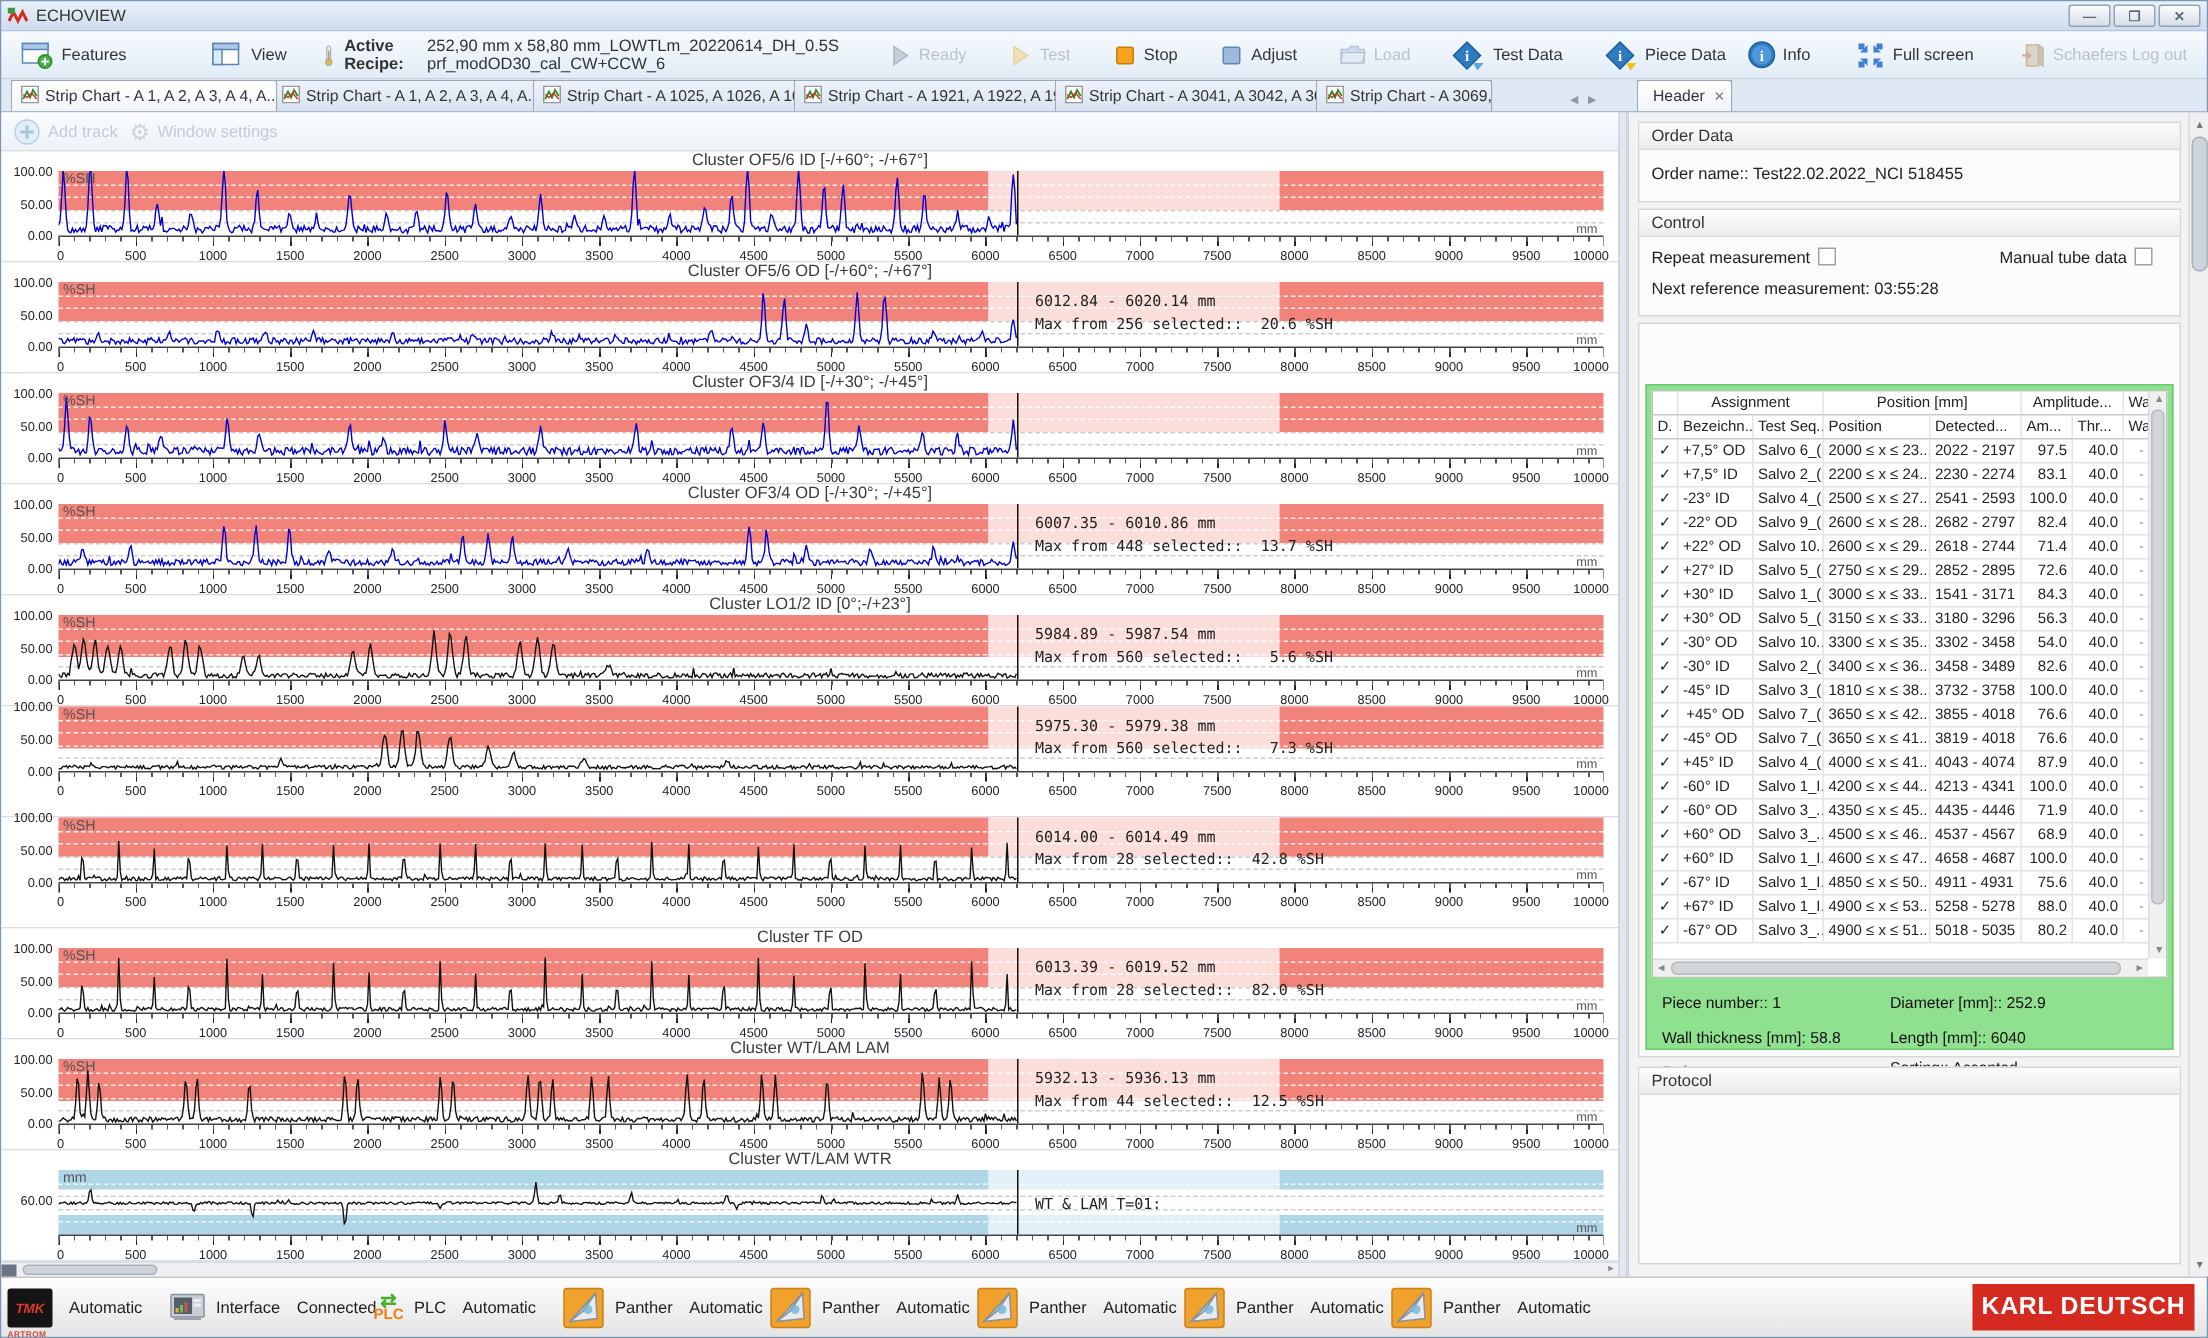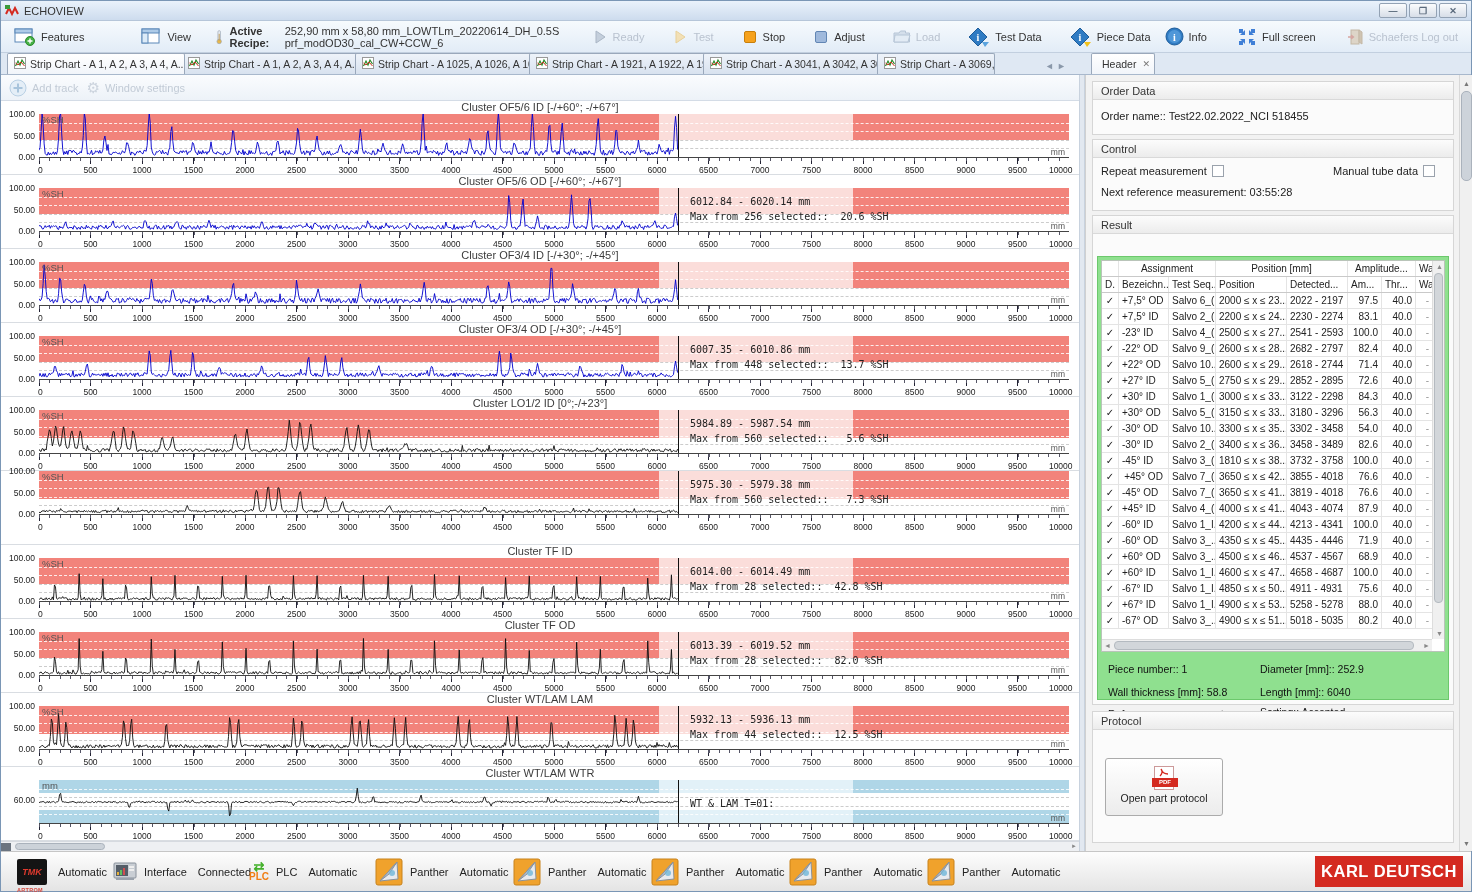--- a/index.html
+++ b/index.html
@@ -118,21 +118,21 @@
 
   
   .statusbar { position:absolute; left:0; top:850px; width:100%; height:40px;
     background:linear-gradient(#fdfdfd,#e4e4e4); border-top:1px solid #c6c6c6; }
   .st-item { position:absolute; top:3px; display:flex; align-items:center; gap:7px; font-size:11px; color:#222; height:34px; }
   .st-name { font-weight:normal; } .st-state { margin-left:4px; }
   .brand { position:absolute; right:8px; top:4px; width:148px; height:31px; background:#d42a20;
     color:#fff; font-weight:bold; font-size:16.5px; letter-spacing:.5px; display:flex; align-items:center;
     justify-content:center; font-family:"Liberation Sans", sans-serif; }
   .tmkbox { width:30px; height:26px; background:#141414; border-radius:2px; position:relative; color:#e03a2e;
-    font-size:9px; font-weight:bold; display:flex; align-items:center; justify-content:center; font-style:italic;margin-left:12px; }
+    font-size:9px; font-weight:bold; display:flex; align-items:center; justify-content:center; font-style:italic; }
   .tmksub { position:absolute; left:0; bottom:-8px; font-size:5.5px; color:#d4483e; font-style:normal; letter-spacing:.3px; }
   .plcicon { display:flex; flex-direction:column; align-items:center; line-height:10px; }
   .plcicon .arrows { color:#43b02a; font-size:13px; font-weight:bold; }
   .plcicon .txt { color:#f07d12; font-size:10px; font-weight:bold; }
   .corner-dark { position:absolute; left:0; top:842px; width:10px; height:8px; background:#6b7480; }
 </style>
 </head>
 <body>
 
 <div id="window">
@@ -651,21 +651,20 @@
             <span class="xlab" style="left: 70%;">7000</span>
             <span class="xlab" style="left: 75%;">7500</span>
             <span class="xlab" style="left: 80%;">8000</span>
             <span class="xlab" style="left: 85%;">8500</span>
             <span class="xlab" style="left: 90%;">9000</span>
             <span class="xlab" style="left: 95%;">9500</span>
             <span class="xlab" style="left: 100%; transform: translateX(-85%);">10000</span>
           </div>
         </div>
         <div class="chart-row">
-          <div class="chart-title">Cluster TF ID</div>
           <div class="chart-body">
             <span class="ylab" style="top: 0%;">100.00</span>
             <span class="ylab" style="top: 50%;">50.00</span>
             <span class="ylab" style="top: 100%;">0.00</span>
             <div class="plot">
               <div class="band" style="left: 0%; width: 60.2%; top: 0%; height: 60%; background: rgb(242, 131, 123);"></div>
               <div class="band" style="left: 60.2%; width: 18.8%; top: 0%; height: 60%; background: rgb(251, 221, 218);"></div>
               <div class="band" style="left: 79%; width: 21%; top: 0%; height: 60%; background: rgb(242, 131, 123);"></div>
               <div class="gline" style="top: 20%;"></div>
               <div class="gline" style="top: 40%;"></div>
@@ -884,21 +883,20 @@
           </span>
           <span>
             <span>Manual tube data</span><span class="chk"></span>
           </span>
         </div>
         <div style="margin-top:9px;">Next reference measurement: 03:55:28</div>
       </div>
     </div>
 
     <div class="group" style="top:140px; height:490px;">
-      <div class="group-head">Result</div>
       <div class="group-body" style="position:absolute; left:0; right:0; top:18px; bottom:0;">
         <div class="greenpanel">
           <div class="rtable">
             <div id="rtbody">
                 <div class="rt-row head">
                   <div class="rt-cell c" style="width: 17px;"></div>
                   <div class="rt-cell c" style="width: 97px;">Assignment</div>
                   <div class="rt-cell c" style="width: 132px;">Position [mm]</div>
                   <div class="rt-cell c" style="width: 68px;">Amplitude...</div>
                   <div class="rt-cell c" style="width: 24px;">Wall th</div>
@@ -971,21 +969,21 @@
                   <div class="rt-cell" style="width: 61px;">2852 - 2895</div>
                   <div class="rt-cell r" style="width: 34px;">72.6</div>
                   <div class="rt-cell r" style="width: 34px;">40.0</div>
                   <div class="rt-cell c" style="width: 24px; color: rgb(153, 153, 153);">-</div>
                 </div>
                 <div class="rt-row">
                   <div class="rt-cell rt-check" style="width: 17px;">✓</div>
                   <div class="rt-cell" style="width: 50px;">+30° ID</div>
                   <div class="rt-cell" style="width: 47px;">Salvo 1_(...</div>
                   <div class="rt-cell" style="width: 71px;">3000 ≤ x ≤ 33...</div>
-                  <div class="rt-cell" style="width: 61px;">3122 - 2298</div>
+                  <div class="rt-cell" style="width: 61px;">1541 - 3171</div>
                   <div class="rt-cell r" style="width: 34px;">84.3</div>
                   <div class="rt-cell r" style="width: 34px;">40.0</div>
                   <div class="rt-cell c" style="width: 24px; color: rgb(153, 153, 153);">-</div>
                 </div>
                 <div class="rt-row">
                   <div class="rt-cell rt-check" style="width: 17px;">✓</div>
                   <div class="rt-cell" style="width: 50px;">+30° OD</div>
                   <div class="rt-cell" style="width: 47px;">Salvo 5_(...</div>
                   <div class="rt-cell" style="width: 71px;">3150 ≤ x ≤ 33...</div>
                   <div class="rt-cell" style="width: 61px;">3180 - 3296</div>
@@ -1144,31 +1142,20 @@
               <span>Reference measurement::</span> <span class="refcheck">✓</span>
             </span>
             <span class="cell" style="left:152px;top:47px">Sorting:: Accepted</span>
           </div>
         </div>
       </div>
     </div>
 
     <div class="group" style="top:636px; height:132px;">
       <div class="group-head">Protocol</div>
-      <div class="group-body" style="position:absolute;left:0;right:0;top:18px;bottom:0;">
-        <div class="protbtn">
-          <div class="pdficon">
-            <svg width="10" height="10" viewBox="0 0 10 10" style="margin-top:1px">
-                <path d="M2 1 C4 3 3 6 1 8 M2 1 C3 4 6 6 9 6" fill="none" stroke="#d42a20" stroke-width="1.3"></path>
-              </svg>
-            <div class="pdfband">PDF</div>
-          </div>
-          <div>Open part protocol</div>
-        </div>
-      </div>
     </div>
   </div>
 
   <div class="vscroll">
     <span class="arr" style="top:1px">▲</span>
     <div class="thumb"></div>
     <span class="arr" style="bottom:1px">▼</span>
   </div>
 
   <div class="statusbar">

